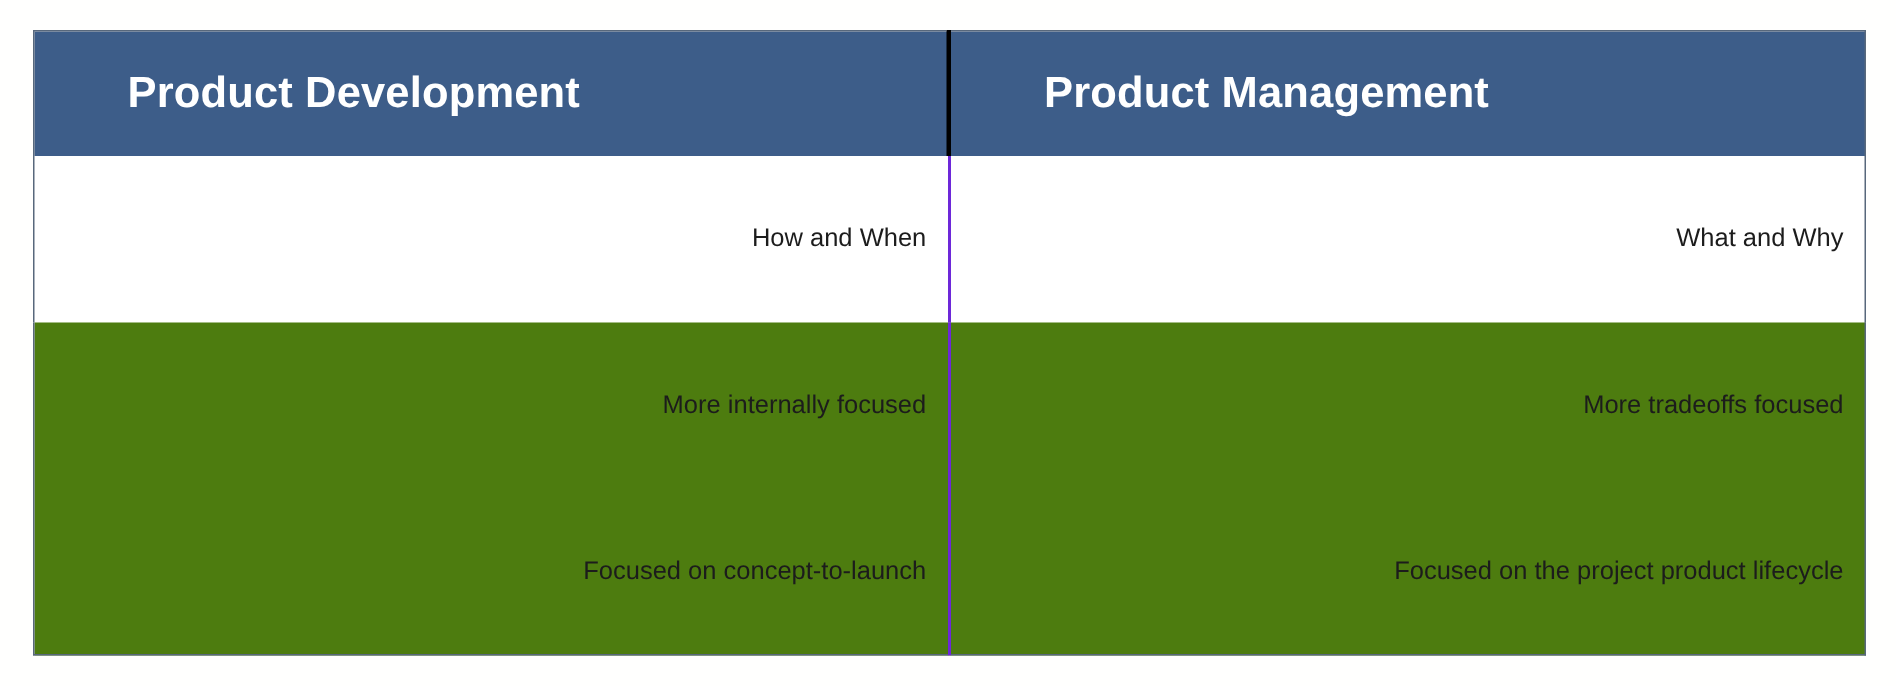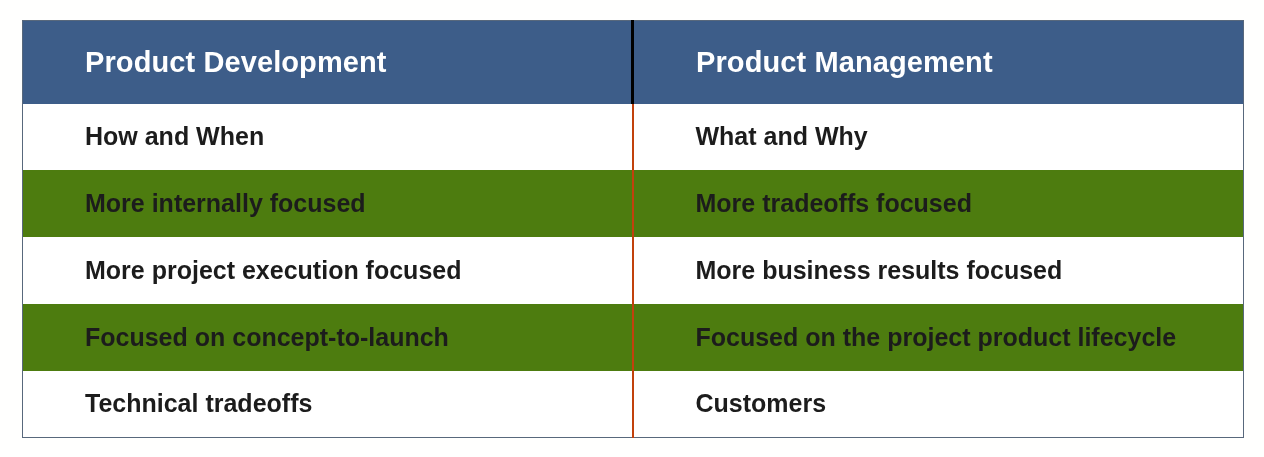--- a/index.html
+++ b/index.html
@@ -62,34 +62,34 @@
   .comparison-table th.col-sep-head {
     border-left: 3px solid #000000;
   }
 
   
   .comparison-table tbody tr {
     height: 66.8px;
   }
 
   .comparison-table td {
-    font-size: 25px;
+    font-size: 17px;
     color: #1c1c1c;
-    font-weight: bold;
-    text-align: left;
+    font-weight: normal;
+    text-align: right;
     vertical-align: middle;
     padding: 0 14px 0 62px;
     border: none;
     line-height: 1.25;
     box-sizing: border-box;
     white-space: nowrap;
   }
 
   .comparison-table td.col-sep-body {
-    border-left: 2px solid #c2410c;
+    border-left: 2px solid #6d28d9;
   }
 
   .comparison-table tbody tr.row-alt td {
     background: #4d7c0f;
   }
 
   .comparison-table tbody tr.row-plain td {
     background: #ffffff;
   }
 </style>
@@ -116,31 +116,23 @@
       <tr class="row-plain">
         <td>How and When</td>
         <td class="col-sep-body">What and Why</td>
       </tr>
 
       <tr class="row-alt">
         <td>More internally focused</td>
         <td class="col-sep-body">More tradeoffs focused</td>
       </tr>
 
-      <tr class="row-plain">
-        <td>More project execution focused</td>
-        <td class="col-sep-body">More business results focused</td>
-      </tr>
 
       <tr class="row-alt">
         <td>Focused on concept-to-launch</td>
         <td class="col-sep-body">Focused on the project product lifecycle</td>
       </tr>
 
-      <tr class="row-plain">
-        <td>Technical tradeoffs</td>
-        <td class="col-sep-body">Customers</td>
-      </tr>
 
     </tbody>
   </table>
 
 </div>
 
 </body></html>

